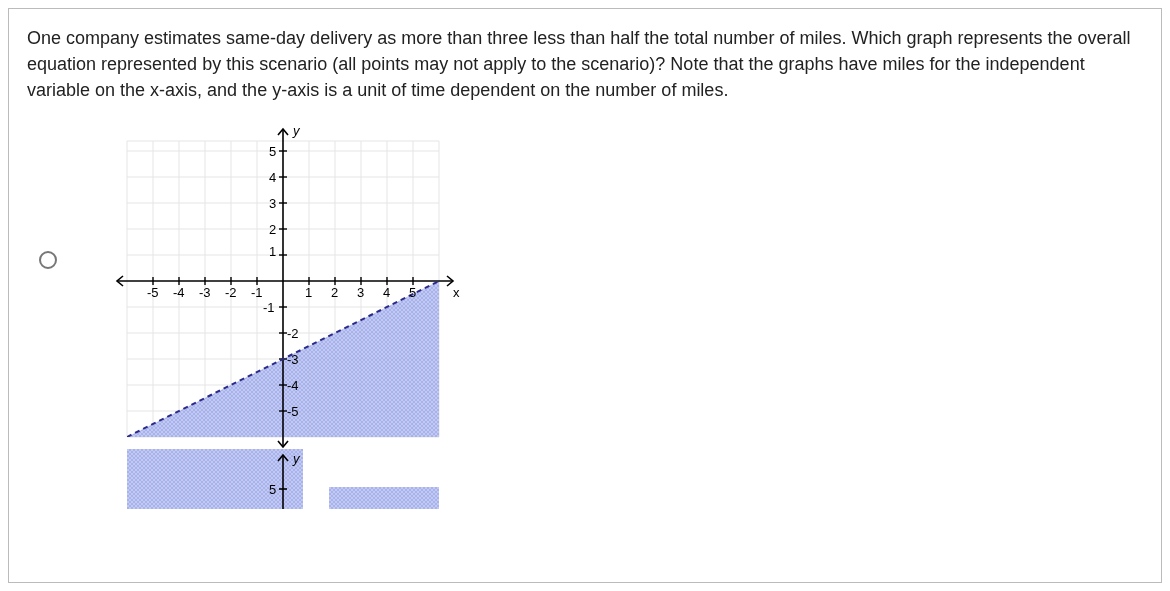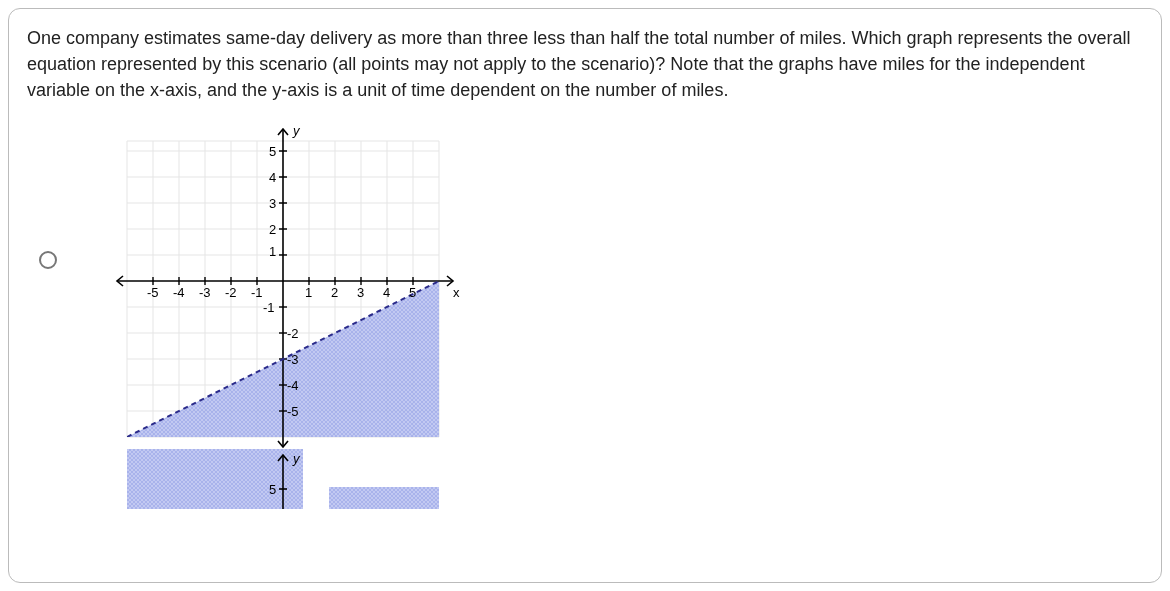--- a/index.html
+++ b/index.html
@@ -5,21 +5,21 @@
   * { box-sizing: border-box; }
   body {
     margin: 0;
     font-family: Arial, Helvetica, sans-serif;
     font-size: 18px;
     color: #222;
     background: #fff;
   }
   .outer {
     border: 1px solid #bbb;
-    border-radius: 12px;
+    border-radius: 0;
     margin: 8px;
     height: 575px;
     overflow: hidden;
     position: relative;
   }
   .question {
     padding: 16px 18px 8px 18px;
     line-height: 1.45;
   }
   .option-row {

